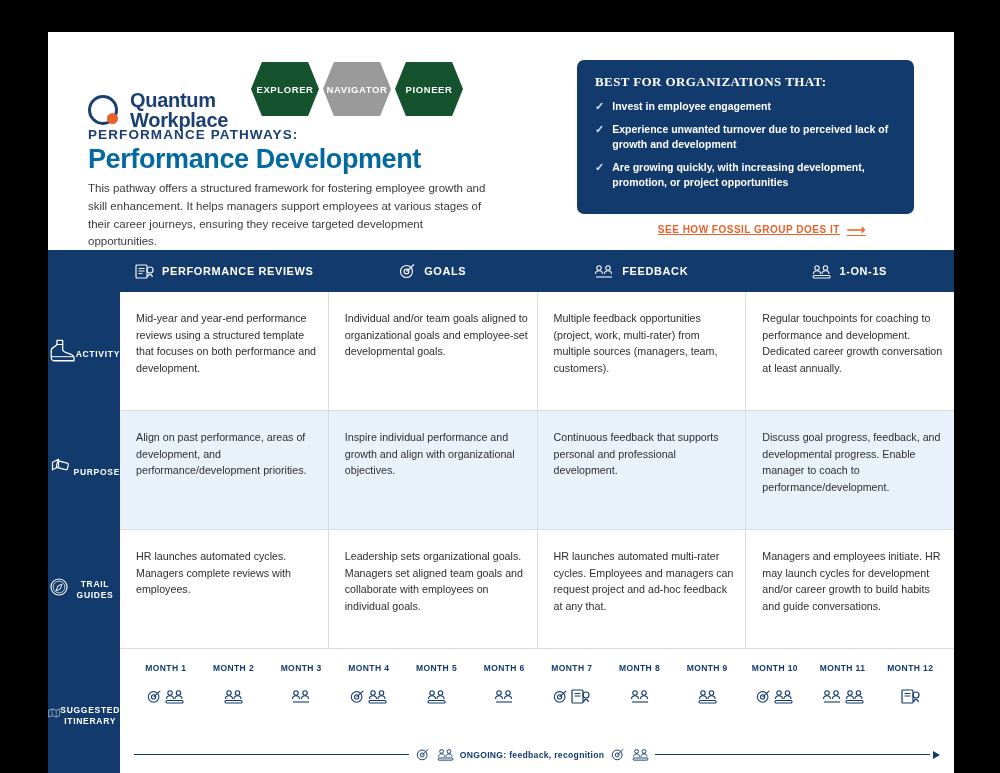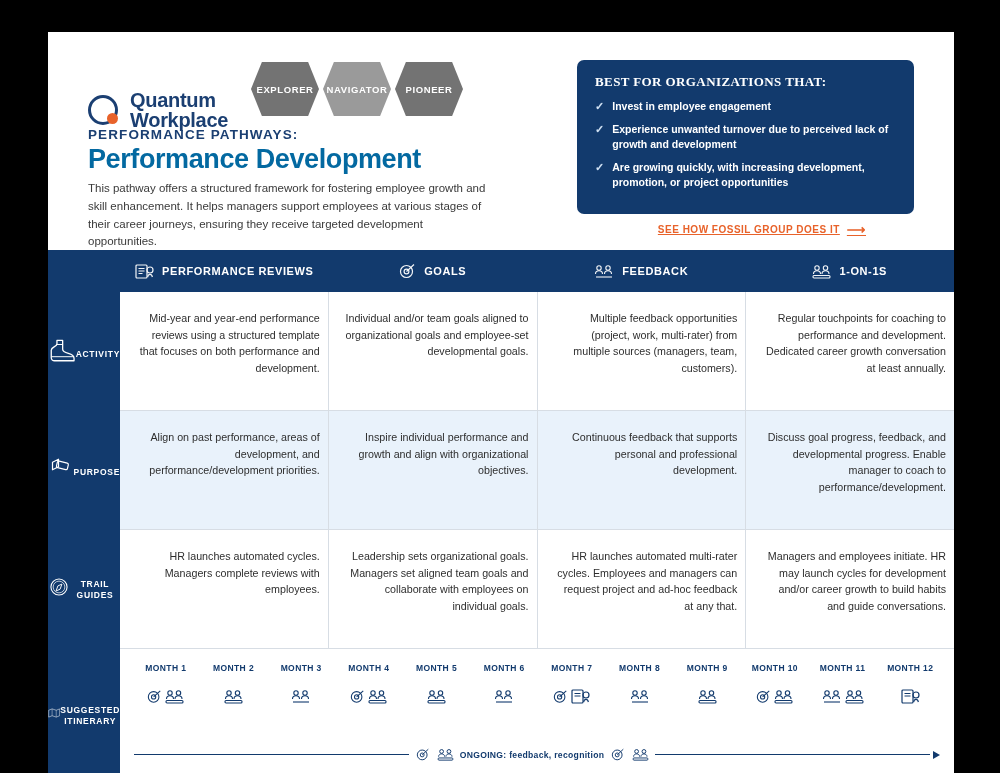--- a/index.html
+++ b/index.html
@@ -11,21 +11,21 @@
   .logo{position:absolute;left:40px;top:28px;display:flex;align-items:center;gap:12px;margin-top:30px;}
   .logo .mark{width:30px;height:30px;border-radius:50%;border:3px solid #1b3f72;box-sizing:border-box;position:relative;}
   .logo .mark:after{content:"";position:absolute;width:11px;height:11px;border-radius:50%;background:#e8622a;right:-3px;bottom:-2px;}
   .logo .words{line-height:1.0;}
   .logo .w1{font-size:20px;font-weight:bold;color:#1b3f72;letter-spacing:-0.3px;}
   .logo .w2{font-size:20px;font-weight:bold;color:#1b3f72;letter-spacing:-0.3px;}
 
   .badges{position:absolute;left:203px;top:30px;display:flex;gap:4px;}
   .badge{width:68px;height:54px;display:flex;align-items:center;justify-content:center;
     font-size:9.5px;font-weight:bold;letter-spacing:0.6px;color:#fff;
-    clip-path:polygon(16% 0,84% 0,100% 50%,84% 100%,16% 100%,0 50%);background:#737373;}
+    clip-path:polygon(16% 0,84% 0,100% 50%,84% 100%,16% 100%,0 50%);background:#14532d;}
   .badge.active{background:#9a9a9a;}
 
   .pp-kicker{position:absolute;left:40px;top:95px;font-size:13.5px;font-weight:bold;color:#1b3f72;letter-spacing:1.1px;}
   .pp-title{position:absolute;left:40px;top:112px;font-size:27px;font-weight:bold;color:#0369a1;letter-spacing:-0.4px;}
   .pp-desc{position:absolute;left:40px;top:148px;width:400px;font-size:11.5px;color:#3a3a3a;line-height:1.55;}
 
   .bestbox{position:absolute;left:529px;top:28px;width:337px;background:#123a6d;border-radius:7px;padding:14px 18px 16px 18px;box-sizing:border-box;}
   .bestbox h3{margin:0 0 9px 0;font-size:13px;color:#fff;letter-spacing:0.4px;font-weight:bold;font-family:Liberation Serif, serif;}
   .bestbox ul{margin:0;padding:0;list-style:none;}
   .bestbox li{display:flex;gap:8px;margin-bottom:8px;font-size:10.5px;color:#fff;line-height:1.42;font-weight:bold;}
@@ -40,21 +40,21 @@
   .colbar .ch svg{opacity:.95;}
 
   
   .grid{display:flex;}
   .railcol{width:72px;flex:0 0 72px;background:#123a6d;}
   .rail{display:flex;align-items:center;justify-content:center;color:#fff;text-align:center;}
   .rail .lbl{font-size:8.5px;font-weight:bold;letter-spacing:0.7px;margin-top:6px;line-height:1.25;}
   .rows{flex:1;}
   .row{display:flex;border-bottom:1px solid #d7dde4;}
   .row.alt .cell{background:#e9f2fb;}
-  .cell{flex:1;padding:18px 8px 16px 16px;font-size:10.7px;color:#2e2e2e;line-height:1.55;border-right:1px solid #d7dde4;box-sizing:border-box;text-align:right;}
+  .cell{flex:1;padding:18px 8px 16px 16px;font-size:10.7px;color:#2e2e2e;line-height:1.55;border-right:1px solid #d7dde4;box-sizing:border-box;}
   .cell:last-child{border-right:none;}
 
   
   .itin{background:#fff;padding:14px 10px 10px 12px;box-sizing:border-box;height:134px;position:relative;}
   .months{display:flex;}
   .month{flex:1;text-align:center;}
   .month .mlab{font-size:8.5px;font-weight:bold;color:#123a6d;letter-spacing:0.4px;}
   .month .icons{margin-top:5px;display:flex;justify-content:center;gap:3px;align-items:flex-end;height:26px;}
   .ongoing{position:absolute;left:14px;right:14px;bottom:22px;display:flex;align-items:center;gap:6px;}
   .ongoing .line{height:1px;background:#123a6d;flex:1;}

